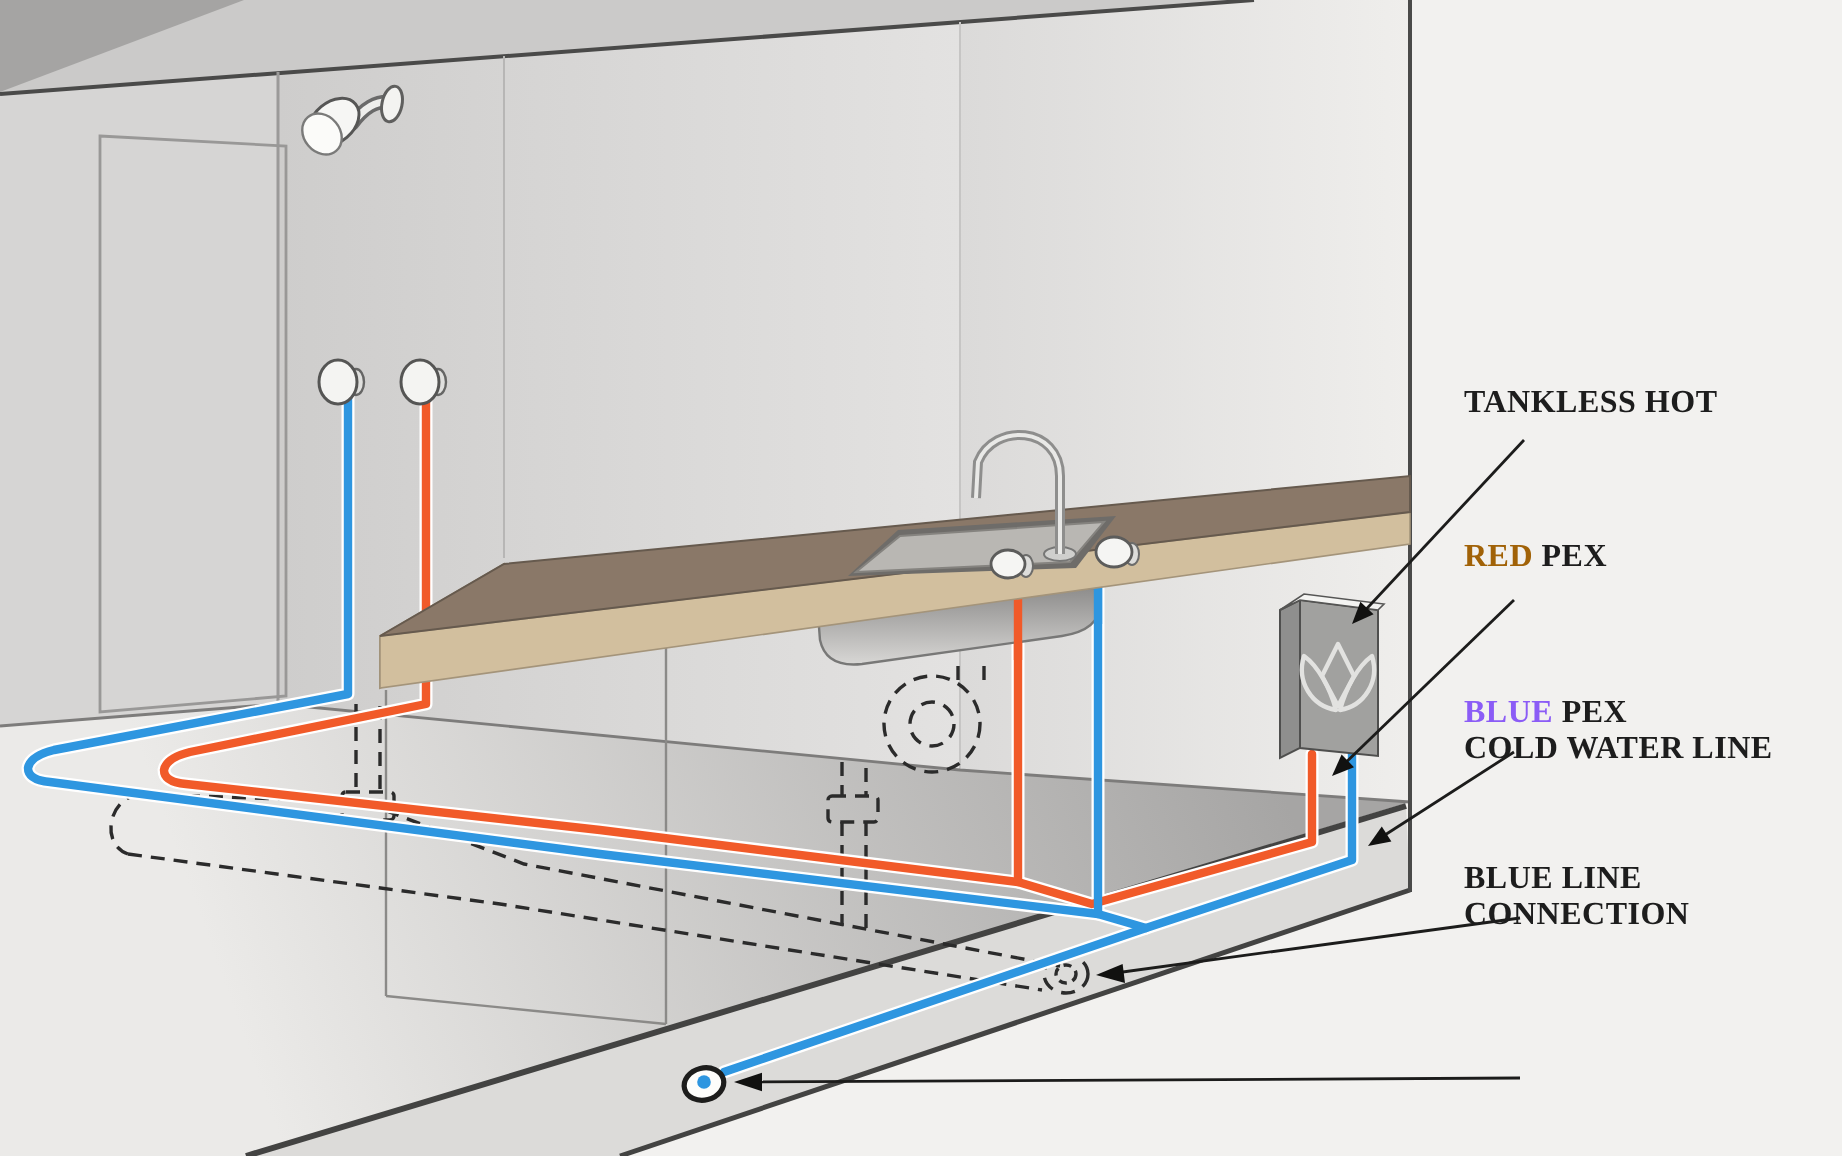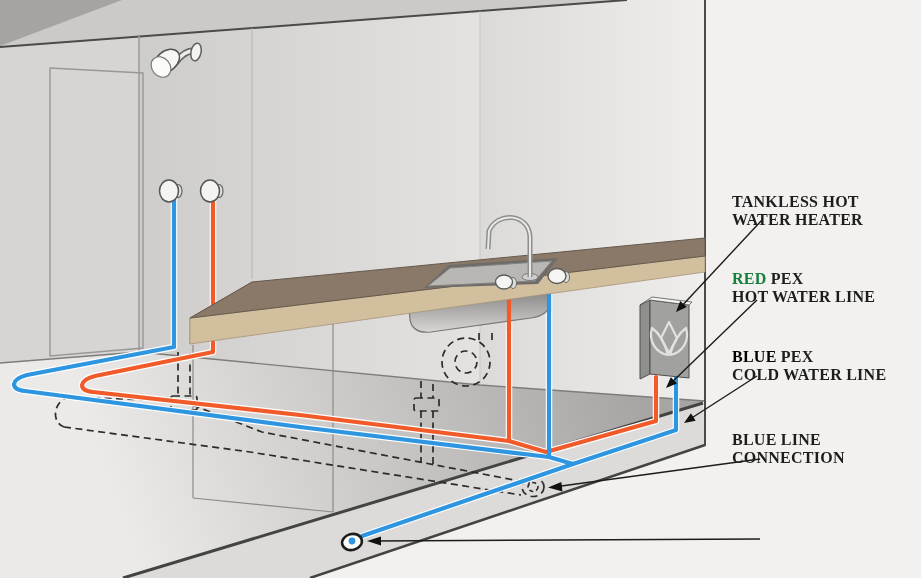--- a/index.html
+++ b/index.html
@@ -164,27 +164,25 @@
     <polygon points="684,423 695.7,420.8 690.9,413.2" stroke="none"></polygon>
     <line x1="760" y1="459" x2="554" y2="487"></line>
     <polygon points="548,487.5 562.5,491.5 561.3,482" stroke="none"></polygon>
     <line x1="760" y1="539" x2="373" y2="541"></line>
     <polygon points="367,541 381,545.6 381,536.4" stroke="none"></polygon>
   </g>
 </svg>
 
   <div class="lbl lbl-tankless">
     <div>TANKLESS HOT</div>
-    <div>WATER HEATER</div>
   </div>
   <div class="lbl lbl-red">
-    <div><span style="color: #15803d; text-align: right;">RED</span> <span>PEX</span></div>
-    <div>HOT WATER LINE</div>
+    <div><span style="color: #a16207; text-align: right;">RED</span> <span>PEX</span></div>
   </div>
   <div class="lbl lbl-blue">
-    <div><span style="color: #000000;">BLUE</span> <span>PEX</span></div>
+    <div><span style="color: #8b5cf6;">BLUE</span> <span>PEX</span></div>
     <div>COLD WATER LINE</div>
   </div>
   <div class="lbl lbl-drain">
     <div>BLUE LINE</div>
     <div>CONNECTION</div>
   </div>
 </div>
 
 </body></html>

